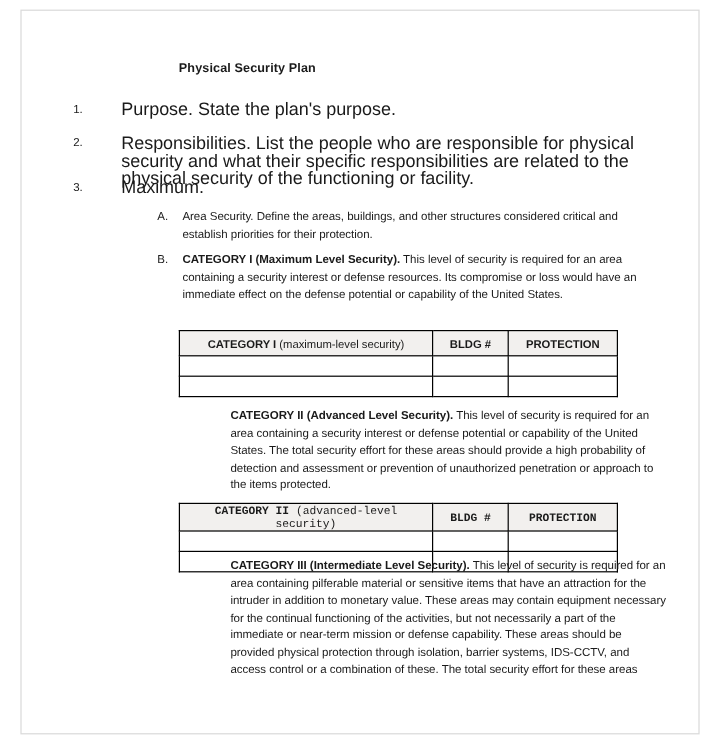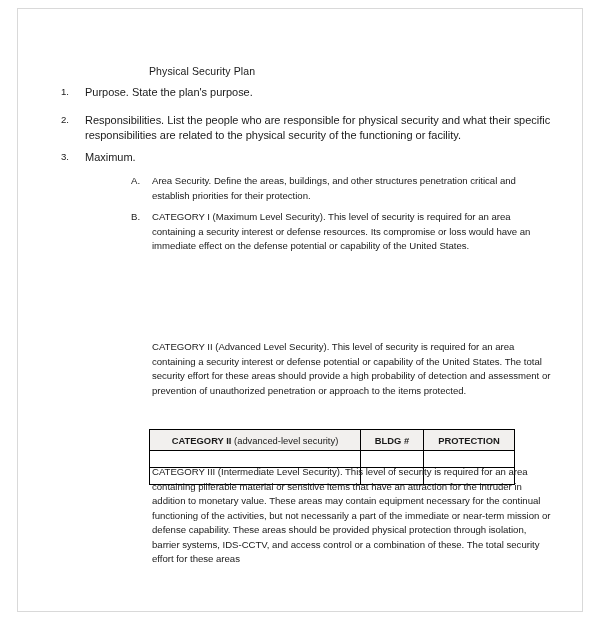--- a/index.html
+++ b/index.html
@@ -29,23 +29,23 @@
     top: 0;
     width: 566px;
     height: 602px;
     padding: 0;
   }
 
   
   .doc-title {
     position: absolute;
     left: 131px;
-    top: 56px;
+    top: 42px;
     font-size: 10.5px;
-    font-weight: normal;
+    font-weight: bold;
     color: #1a1a1a;
     letter-spacing: 0.1px;
     white-space: nowrap;
   }
 
   
   .num-item {
     position: absolute;
     left: 43px;
     width: 500px;
@@ -54,24 +54,25 @@
   }
   .num-marker {
     width: 24px;
     flex: 0 0 24px;
     font-size: 9.6px;
     color: #1a1a1a;
     line-height: 14.5px;
   }
   .num-text {
     flex: 1 1 auto;
-    font-size: 11px;
+    font-size: 15px;
     color: #1a1a1a;
     line-height: 14.5px;
     letter-spacing: -0.02px;
+    margin-left: 16px;
   }
 
   
   .letter-item {
     position: absolute;
     left: 113px;
     width: 420px;
     display: flex;
     align-items: flex-start;
   }
@@ -82,33 +83,34 @@
     color: #1a1a1a;
     line-height: 14.5px;
   }
   .letter-text {
     flex: 1 1 auto;
     font-size: 9.6px;
     color: #1a1a1a;
     line-height: 14.5px;
     letter-spacing: -0.02px;
   }
-  .letter-text b, .para-text b { font-weight: normal; }
+  .letter-text b, .para-text b { font-weight: bold; }
 
   
   .para-block {
     position: absolute;
     left: 134px;
     width: 404px;
   }
   .para-text {
     font-size: 9.6px;
     color: #1a1a1a;
     line-height: 14.5px;
     letter-spacing: -0.02px;
+    margin-left: 40px;
   }
 
   
   .cat-table {
     position: absolute;
     left: 131px;
     width: 365px;
     border-collapse: collapse;
     table-layout: fixed;
   }
@@ -153,34 +155,55 @@
       <span class="num-text">Responsibilities. List the people who are responsible for physical security and what their specific responsibilities are related to the physical security of the functioning or facility.</span>
     </div>
 
     <div class="num-item" style="top:141px;">
       <span class="num-marker">3.</span>
       <span class="num-text">Maximum.</span>
     </div>
 
     <div class="letter-item" style="top:165px;">
       <span class="letter-marker">A.</span>
-      <span class="letter-text">Area Security. Define the areas, buildings, and other structures penetration critical and establish priorities for their protection.</span>
+      <span class="letter-text">Area Security. Define the areas, buildings, and other structures considered critical and establish priorities for their protection.</span>
     </div>
 
     <div class="letter-item" style="top:201px;">
       <span class="letter-marker">B.</span>
       <span class="letter-text"><b>CATEGORY I (Maximum Level Security).</b><span> This level of security is required for an area containing a security interest or defense resources. Its compromise or loss would have an immediate effect on the defense potential or capability of the United States.</span></span>
     </div>
 
+    <table class="cat-table" style="top:266px;">
+      <thead>
+        <tr>
+          <th class="col-cat"><span class="hdr-strong">CATEGORY I</span><span class="hdr-normal"> (maximum-level security)</span></th>
+          <th class="col-bldg">BLDG #</th>
+          <th class="col-prot">PROTECTION</th>
+        </tr>
+      </thead>
+      <tbody>
+        <tr>
+          <td class="col-cat"></td>
+          <td class="col-bldg"></td>
+          <td class="col-prot"></td>
+        </tr>
+        <tr>
+          <td class="col-cat"></td>
+          <td class="col-bldg"></td>
+          <td class="col-prot"></td>
+        </tr>
+      </tbody>
+    </table>
 
     <div class="para-block" style="top:331px;">
       <div class="para-text"><b>CATEGORY II (Advanced Level Security).</b><span> This level of security is required for an area containing a security interest or defense potential or capability of the United States. The total security effort for these areas should provide a high probability of detection and assessment or prevention of unauthorized penetration or approach to the items protected.</span></div>
     </div>
 
-    <table class="cat-table" style="top:420px;">
+    <table class="cat-table" style="top:410px;font-family:Liberation Mono, monospace;">
       <thead>
         <tr>
           <th class="col-cat"><span class="hdr-strong">CATEGORY II</span><span class="hdr-normal"> (advanced-level security)</span></th>
           <th class="col-bldg">BLDG #</th>
           <th class="col-prot">PROTECTION</th>
         </tr>
       </thead>
       <tbody>
         <tr>
           <td class="col-cat"></td>

